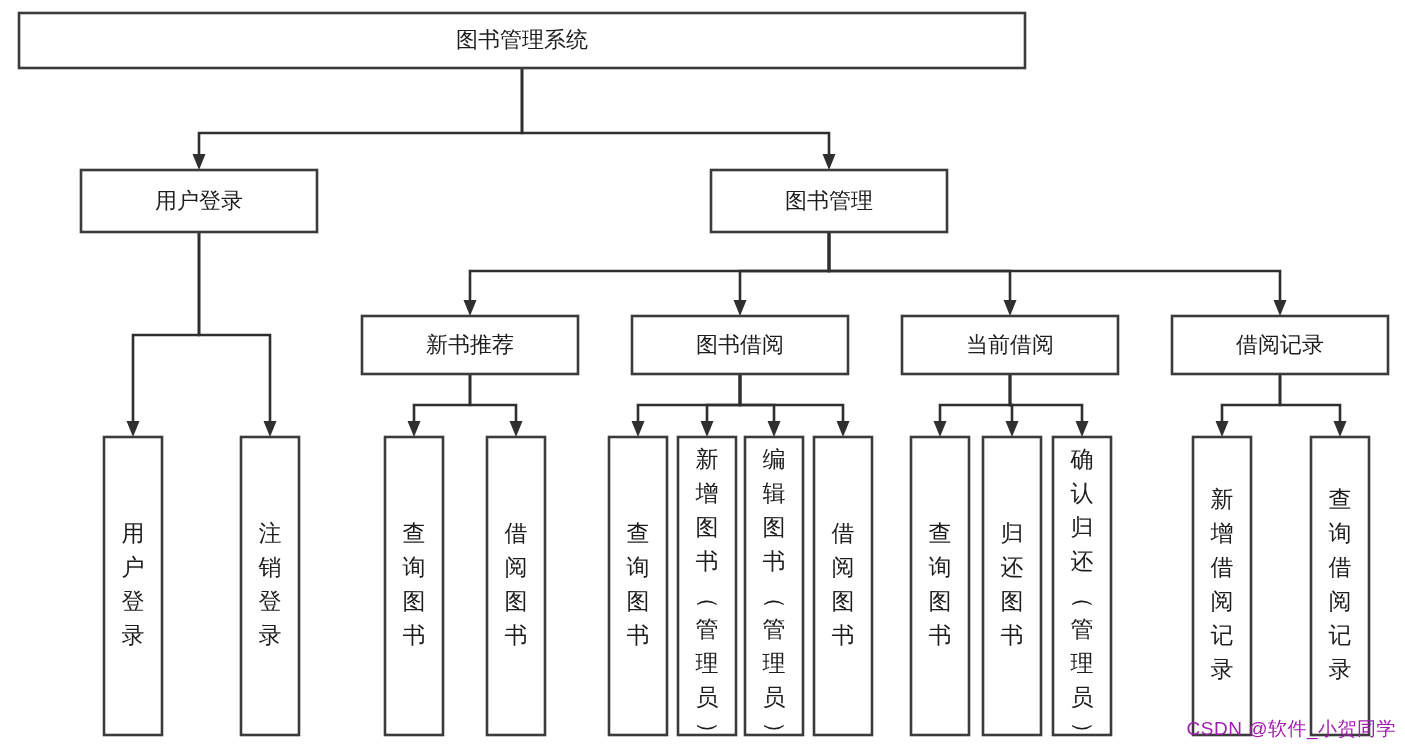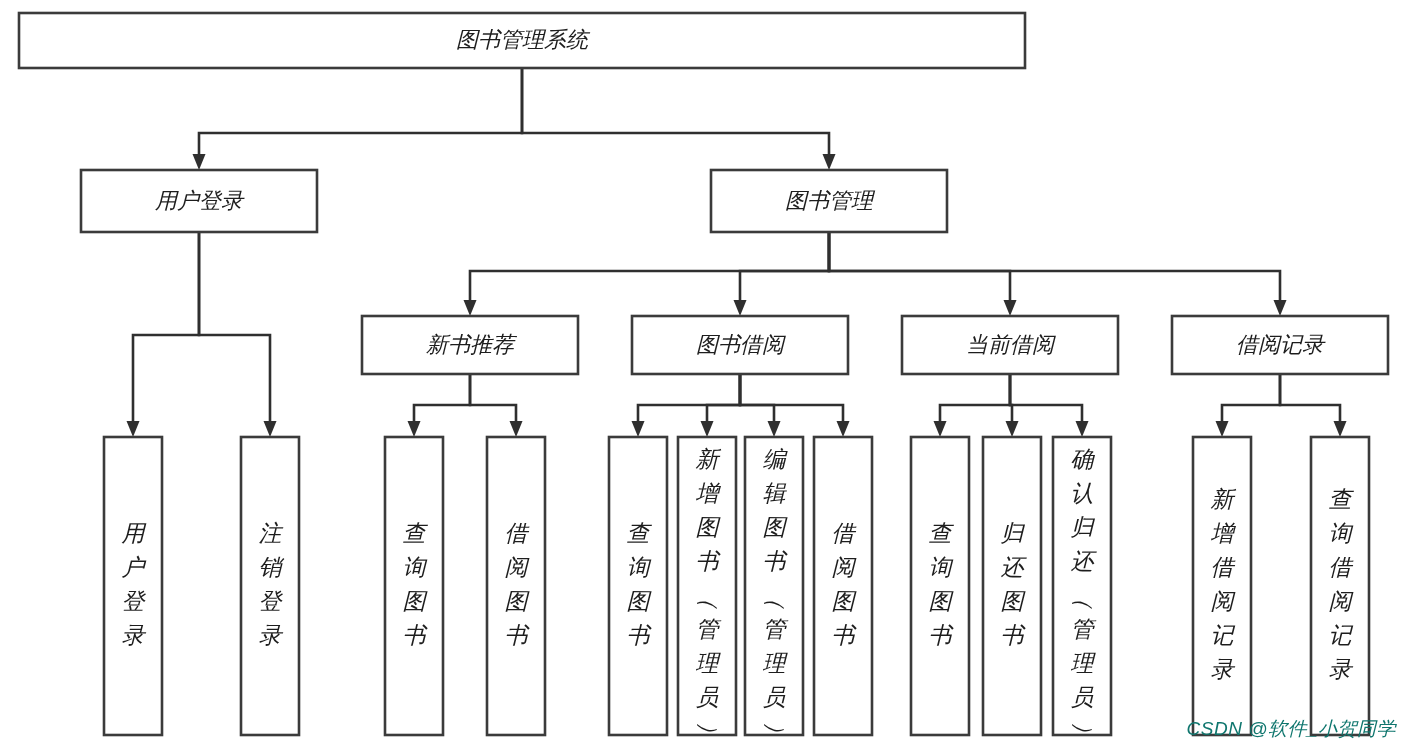--- a/index.html
+++ b/index.html
@@ -11,21 +11,20 @@
     width: 1405px;
     height: 747px;
     overflow: hidden;
     font-family: "Liberation Sans", "DejaVu Sans", sans-serif;
   }
   #diagram-root {
     position: relative;
     width: 1405px;
     height: 747px;
     background: #ffffff;
-    font-style: italic;
   }
   svg#chart-svg {
     position: absolute;
     left: 0;
     top: 0;
     width: 1405px;
     height: 747px;
     display: block;
   }
   .node-box {
@@ -57,21 +56,21 @@
     fill: #1d1d1d;
     text-anchor: middle;
     dominant-baseline: middle;
   }
   .watermark {
     position: absolute;
     right: 9px;
     bottom: 5px;
     font-family: "Liberation Sans", "DejaVu Sans", sans-serif;
     font-size: 19px;
-    color: #0f766e;
+    color: #a21caf;
     letter-spacing: 0.5px;
     user-select: none;
     white-space: nowrap;
   }
 </style>
 </head>
 <body>
 
 <div id="diagram-root">
   <svg id="chart-svg" viewBox="0 0 1405 747">

